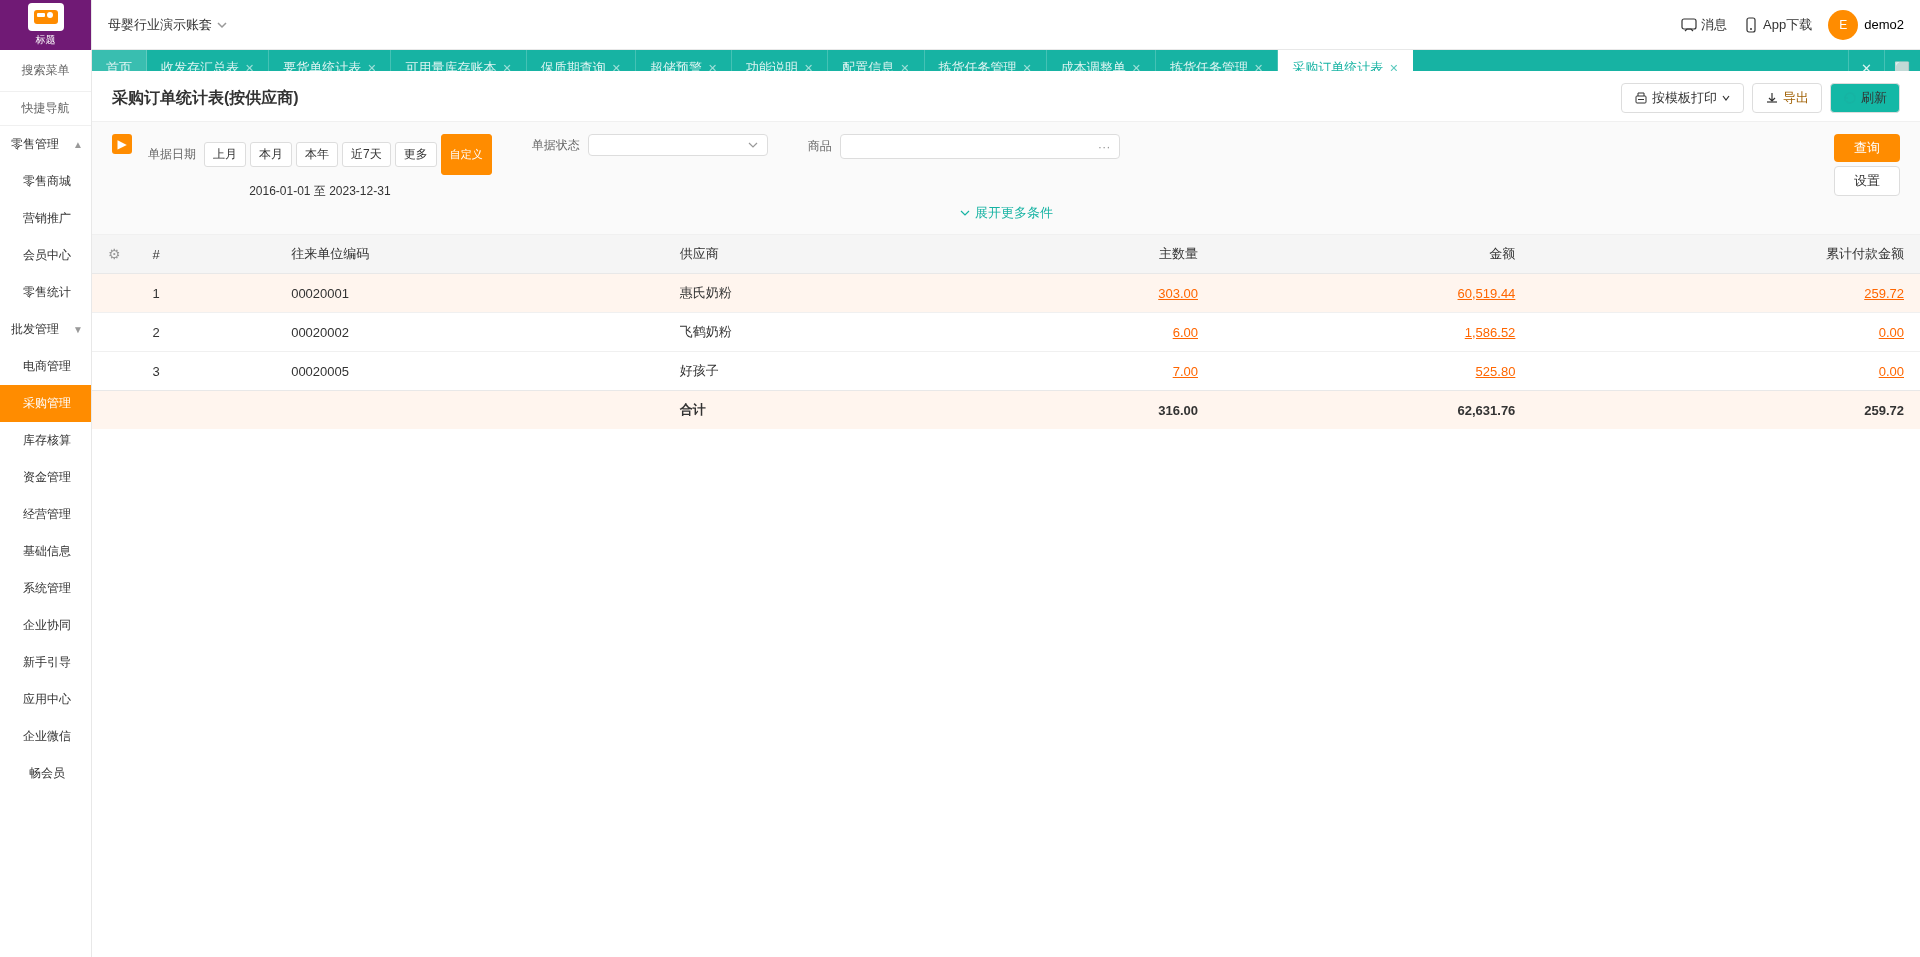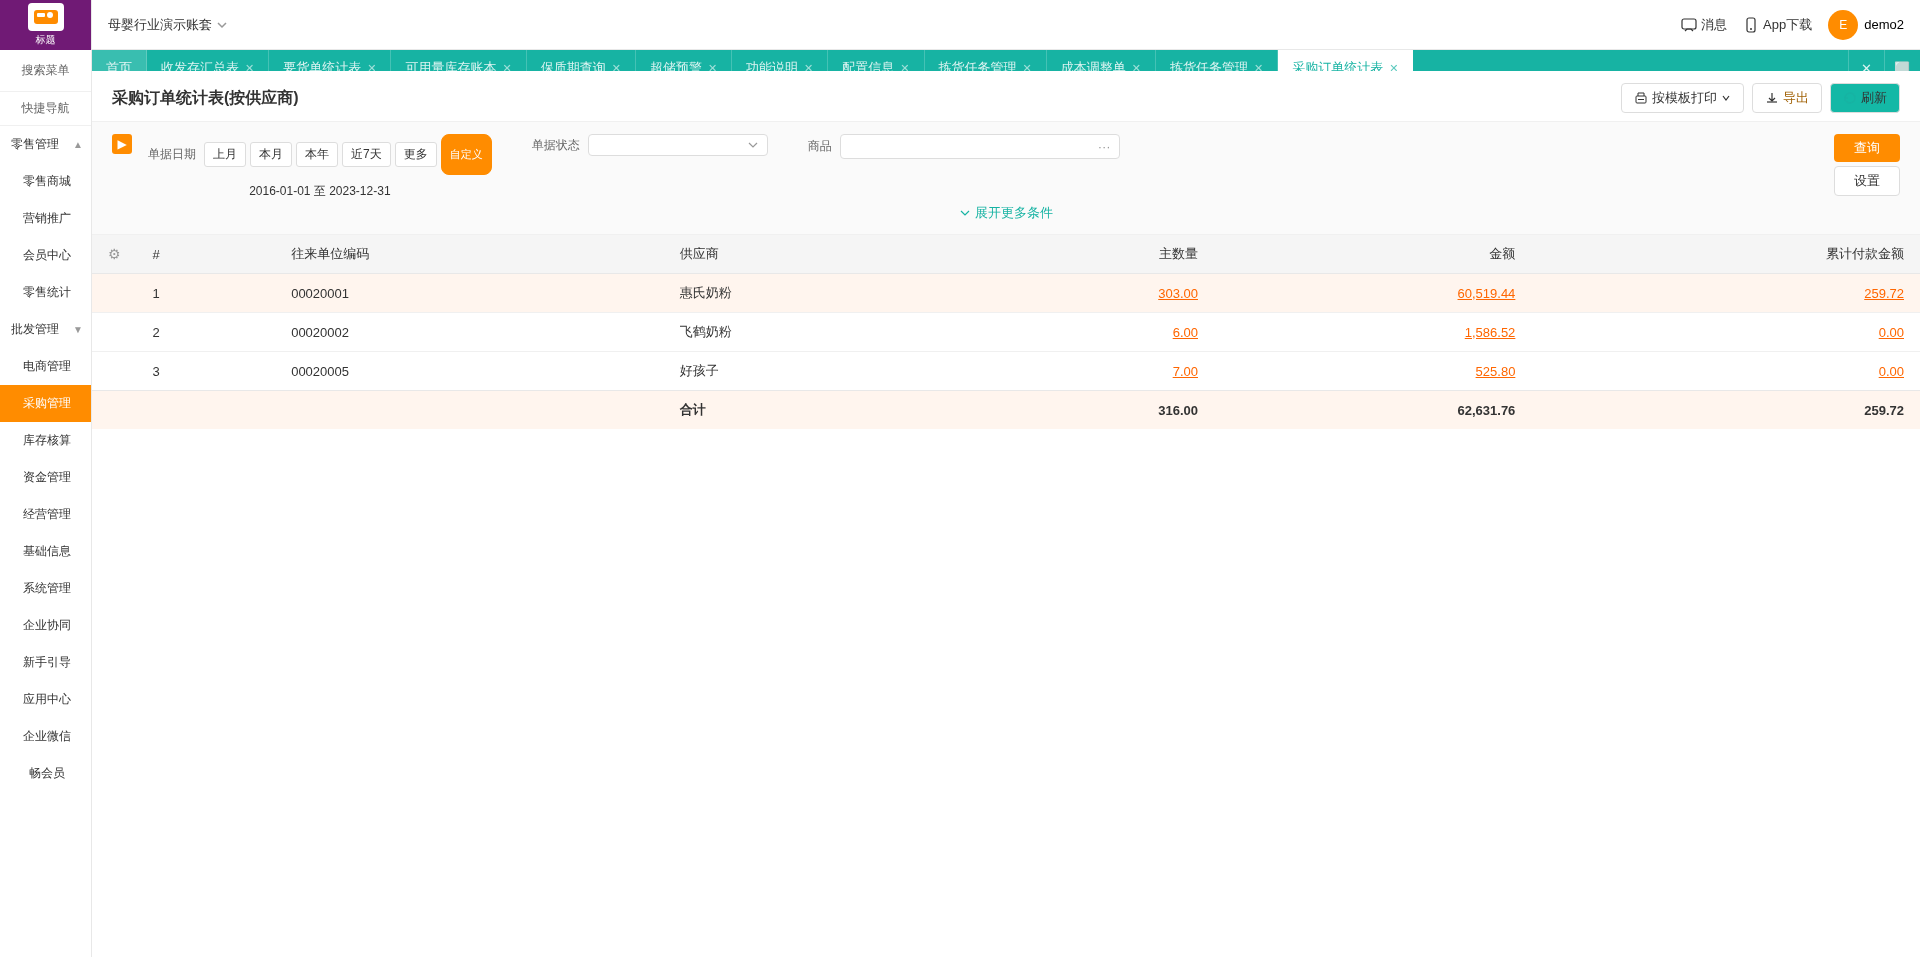--- a/index.html
+++ b/index.html
@@ -59,21 +59,21 @@
     .btn-print { display: flex; align-items: center; gap: 4px; padding: 5px 12px; border: 1px solid #ddd; border-radius: 4px; background: #fff; cursor: pointer; color: #333; font-size: 13px; }
     .btn-export { display: flex; align-items: center; gap: 4px; padding: 5px 12px; border: 1px solid #ddd; border-radius: 4px; background: #fff; cursor: pointer; color: #a16207; font-size: 13px; }
     .btn-refresh { display: flex; align-items: center; gap: 4px; padding: 5px 12px; border: 1px solid #ddd; border-radius: 4px; background: #14b8a6; cursor: pointer; color: #333; font-size: 13px; }
 
     
     .filter-area { padding: 12px 20px; background: #fafafa; border-bottom: 1px solid #f0f0f0; }
     .filter-item { display: flex; align-items: center; gap: 8px; }
     .filter-label { color: #666; font-size: 12px; white-space: nowrap; }
     .filter-date-btns { display: flex; gap: 4px; align-items: center; justify-content: space-between; }
     .date-btn { padding: 3px 8px; border: 1px solid #ddd; border-radius: 3px; background: #fff; cursor: pointer; font-size: 12px; color: #333; }
-    .date-btn.custom { background: #ff8c00; color: #fff; border-color: #ff8c00; border-radius: 8px; padding: 12px 8px; font-size: 11px; }
+    .date-btn.custom { background: #ff8c00; color: #fff; border-color: #ff8c00; border-radius: 3px; padding: 12px 8px; font-size: 11px; }
     .date-range { color: #333; font-size: 12px; margin-top: 4px; }
     .filter-date-block { display: flex; flex-direction: column; gap: 4px; }
     .filter-select { display: flex; align-items: center; border: 1px solid #ddd; border-radius: 4px; background: #fff; padding: 4px 8px; min-width: 200px; cursor: pointer; gap: 4px; }
     .filter-select-text { flex: 1; color: #999; font-size: 13px; }
     .filter-goods { display: flex; align-items: center; border: 1px solid #ddd; border-radius: 4px; background: #fff; padding: 4px 8px; min-width: 300px; cursor: pointer; gap: 4px; }
     .filter-goods-text { flex: 1; color: #999; font-size: 13px; }
     .btn-query { padding: 5px 20px; background: #ff8c00; color: #fff; border: none; border-radius: 4px; cursor: pointer; font-size: 13px; }
     .btn-settings { padding: 5px 12px; background: #fff; color: #333; border: 1px solid #ddd; border-radius: 4px; cursor: pointer; font-size: 13px; }
     .filter-more { display: flex; align-items: center; justify-content: center; gap: 4px; color: #17b3a3; font-size: 13px; cursor: pointer; margin-top: 4px; }
 

